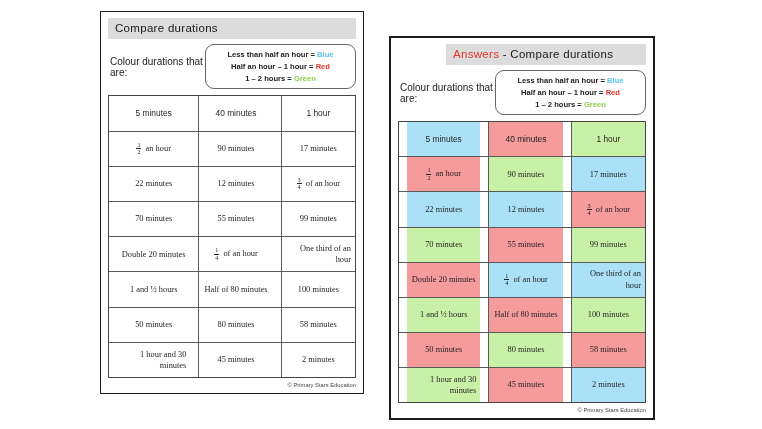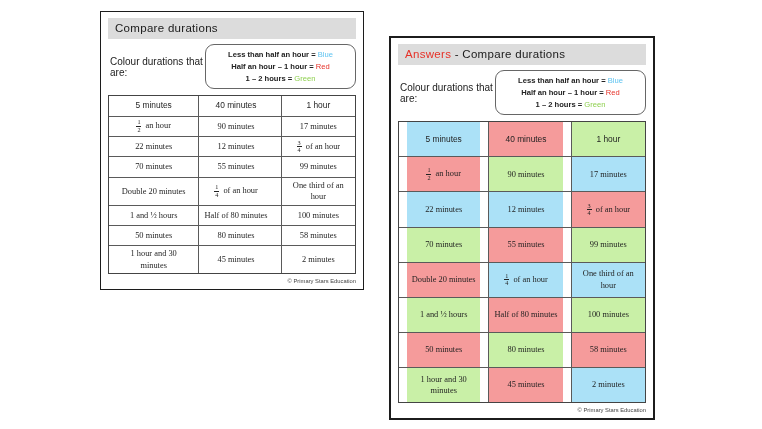--- a/index.html
+++ b/index.html
@@ -12,21 +12,21 @@
   }
   .panel {
     position: absolute;
     background: #ffffff;
     border: 1.6px solid #1c1c1c;
     box-sizing: border-box;
     padding: 6px 7px 4px 7px;
     display: flex;
     flex-direction: column;
   }
-  .panel.worksheet { left: 100px; top: 11px; width: 264px; height: 279px; }
+  .panel.worksheet { left: 100px; top: 11px; width: 264px; height: 383px; }
   .panel.answers   { left: 389px; top: 36px; width: 266px; height: 384px; border-width: 2.2px; }
   .titlebar {
     background: #dcdcdc;
     height: 21px;
     line-height: 21px;
     padding-left: 7px;
     font-size: 11.5px;
     color: #1a1a1a;
     letter-spacing: .3px;
     flex: 0 0 auto;
@@ -48,35 +48,35 @@
     flex: 1;
     border: 1px solid #666;
     border-radius: 9px;
     padding: 4px 2px;
     text-align: center;
     font-size: 7.6px;
     color: #222;
     line-height: 1.55;
     font-weight: 600;
   }
-  .legend-value { font-weight: 400; }
+  .legend-value { font-weight: 700; }
   .dtable {
     flex: 1 1 auto;
     display: flex;
     flex-direction: column;
     border: 1.1px solid #444;
   }
   .trow { flex: 1; display: flex; }
   .trow + .trow { border-top: 1px solid #5a5a5a; font-family: Liberation Serif, serif; }
   .tcell {
     flex: 1;
     display: flex;
     align-items: center;
     justify-content: center;
-    text-align: center;
+    text-align: right;
     font-size: 8.4px;
     color: #1f1f1f;
     padding: 2px 4px;
     line-height: 1.35;
     margin-left: 8px;
   }
   .tcell + .tcell { border-left: 1px solid #5a5a5a; }
   .frac {
     display: inline-flex;
     flex-direction: column;
@@ -212,21 +212,21 @@
         <div class="tcell">
           <span>2 minutes</span>
         </div>
       </div>
     </div>
 
   <div class="panel-footer">© Primary Stars Education</div>
 </section>
 
 <section class="panel answers">
-  <div class="titlebar" style="background: rgb(220, 220, 220);">
+  <div class="titlebar" style="background: rgb(220, 220, 220); margin-left: 48px;">
     <span style="color: rgb(230, 50, 41);">Answers</span><span> - Compare durations</span>
   </div>
 
   <div class="legend-row">
     <div class="legend-label">Colour durations that are:</div>
     <div class="legend-box">
       <div><span>Less than half an hour = </span><span class="legend-value" style="color: rgb(91, 194, 240);">Blue</span></div>
       <div><span>Half an hour –  1 hour = </span><span class="legend-value" style="color: rgb(230, 50, 41);">Red</span></div>
       <div><span>1 – 2 hours = </span><span class="legend-value" style="color: rgb(142, 208, 78);">Green</span></div>
     </div>

